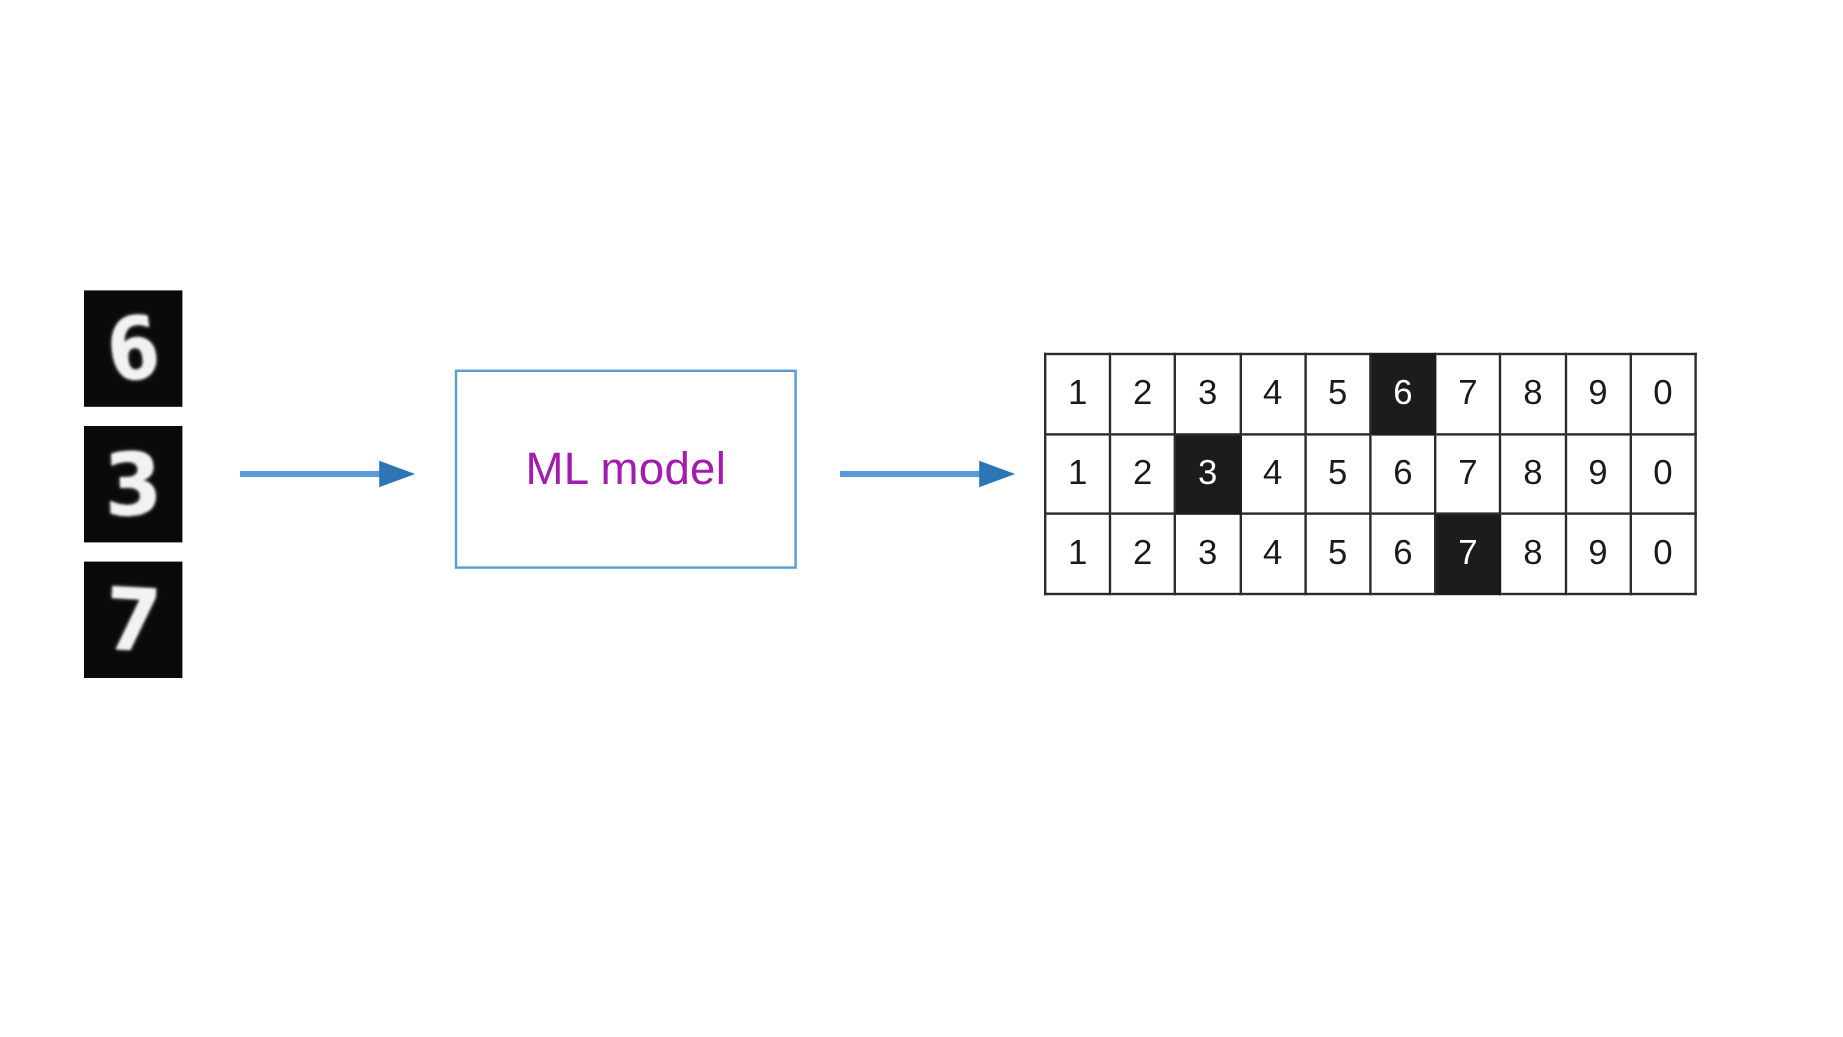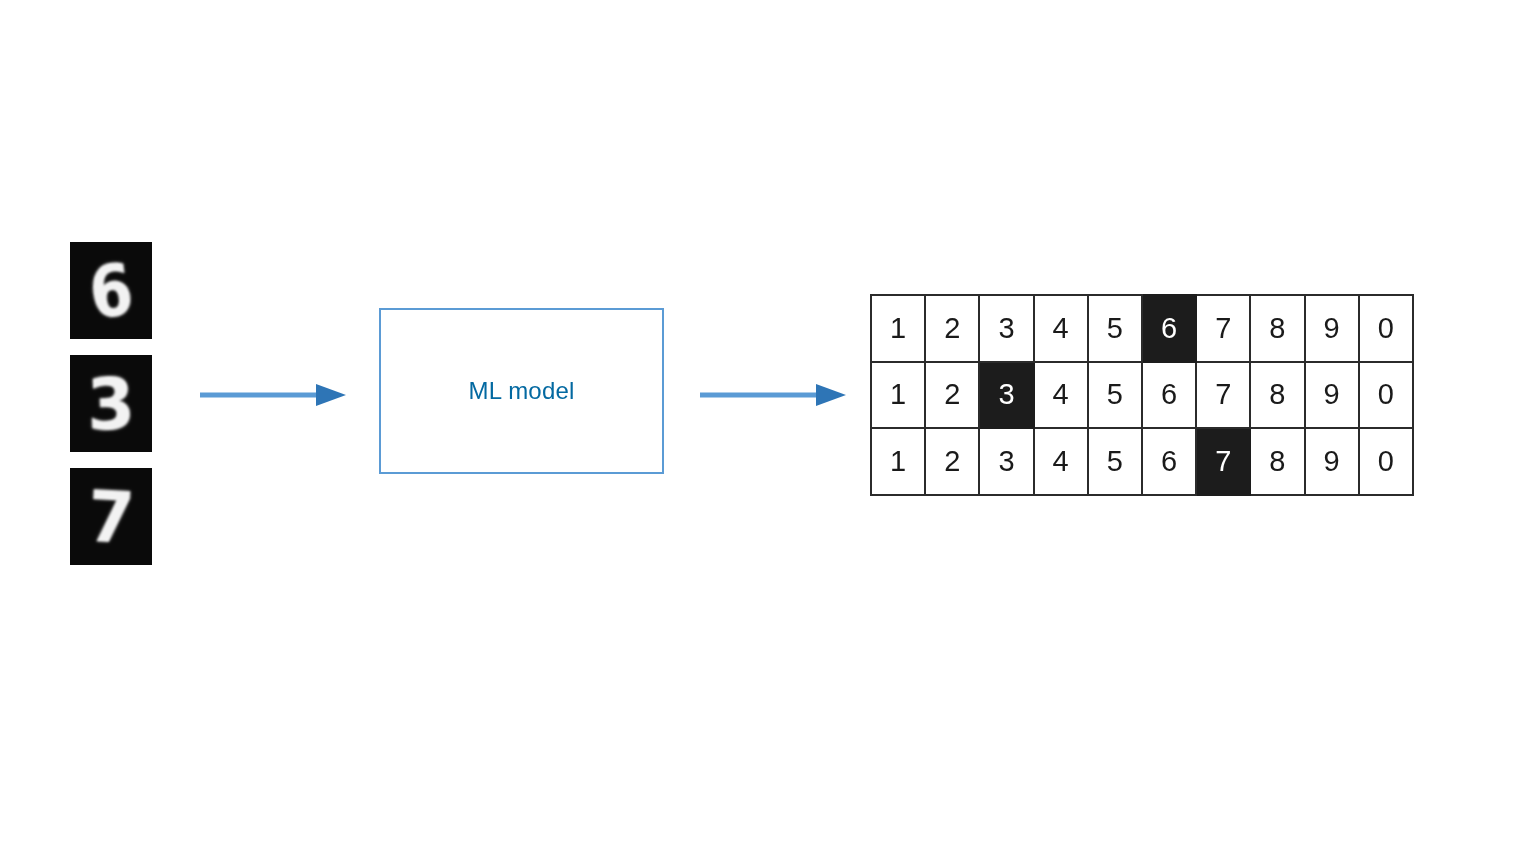--- a/index.html
+++ b/index.html
@@ -74,22 +74,22 @@
     height: 166px;
     box-sizing: border-box;
     border: 2px solid #5b9bd5;
     background: #ffffff;
     display: flex;
     align-items: center;
     justify-content: center;
   }
   .model-label {
     font-family: "Liberation Sans", sans-serif;
-    font-size: 24px;
-    color: #0369a1;
+    font-size: 38px;
+    color: #a21caf;
     letter-spacing: 0.2px;
     white-space: nowrap;
   }
 
   
   .pred-table {
     position: absolute;
     left: 870px;
     top: 294px;
     border-collapse: collapse;

